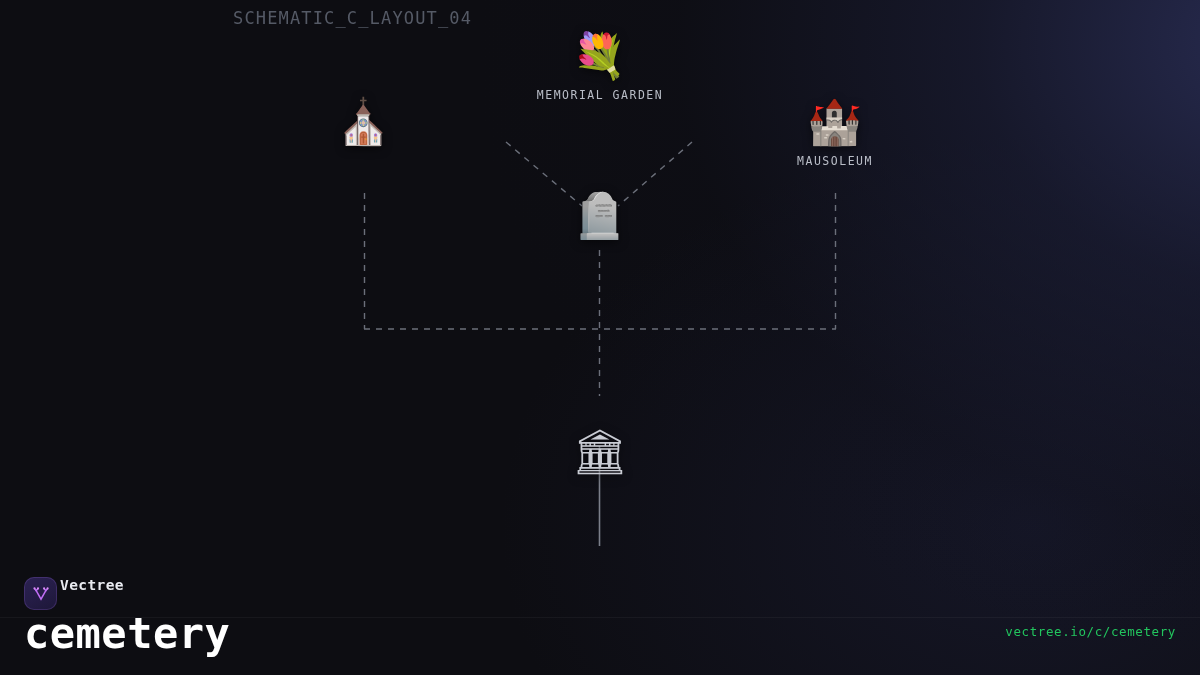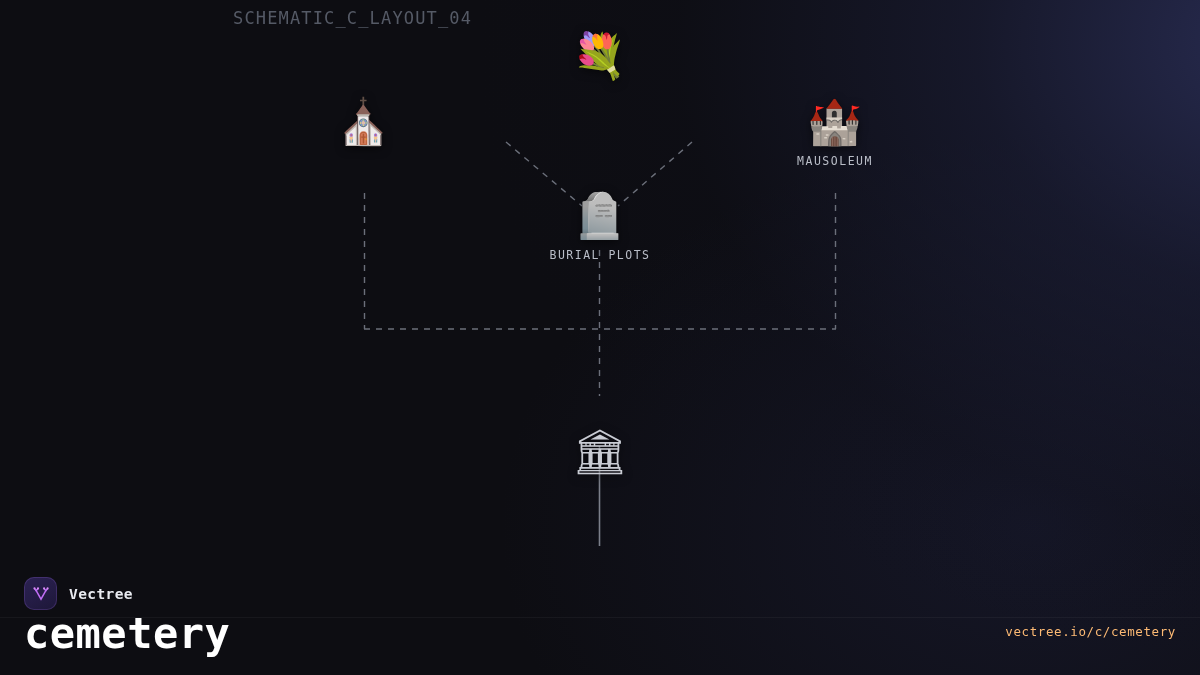--- a/index.html
+++ b/index.html
@@ -90,22 +90,22 @@
     top: 617px;
     height: 1px;
     background: rgba(255,255,255,0.045);
   }
 
   .brand {
     position: absolute;
     left: 24px;
     top: 577px;
     display: flex;
-    align-items: center;
-    gap: 12px;
+    align-items: flex-start;
+    gap: 3px;
   }
   .brand-logo {
     width: 33px;
     height: 33px;
     border-radius: 10px;
     background: linear-gradient(150deg, #2b2152 0%, #241c45 55%, #1d1738 100%);
     display: flex;
     align-items: center;
     justify-content: center;
     box-shadow: inset 0 0 0 1px rgba(160,110,230,0.22);
@@ -127,21 +127,21 @@
     color: #ffffff;
     line-height: 44px;
   }
 
   .footer-url {
     position: absolute;
     right: 24px;
     top: 624px;
     font-size: 12.5px;
     letter-spacing: 0.6px;
-    color: #fdba74;
+    color: #22c55e;
     white-space: nowrap;
   }
 </style>
 </head>
 <body>
 
 <div class="bg-glow"></div>
 
 <div class="schematic-id">SCHEMATIC_C_LAYOUT_04</div>
 
@@ -158,34 +158,34 @@
 
     <line x1="364" y1="329" x2="836" y2="329" stroke="#6b6f7a" stroke-width="1.4" stroke-dasharray="6 6" fill="none"></line>
 
     <line x1="599.5" y1="250" x2="599.5" y2="396" stroke="#6b6f7a" stroke-width="1.4" stroke-dasharray="6 6" fill="none"></line>
 
     <line x1="599.5" y1="446" x2="599.5" y2="546" stroke="#7b7f8a" stroke-width="1.6" fill="none"></line>
   </svg>
 
   <div class="node" id="node-memorial-garden">
     <span class="node-icon">💐</span>
+    <span class="node-label">MEMORIAL GARDEN</span>
   </div>
 
   <div class="node" id="node-crematorium">
     <span class="node-icon">⛪</span>
   </div>
 
   <div class="node" id="node-mausoleum">
     <span class="node-icon">🏰</span>
     <span class="node-label">MAUSOLEUM</span>
   </div>
 
   <div class="node" id="node-burial-plots">
     <span class="node-icon">🪦</span>
-    <span class="node-label">BURIAL PLOTS</span>
   </div>
 
   <div class="node" id="node-main-entrance">
     <span class="node-icon">🏛</span>
   </div>
 
 </div>
 
 <div class="footer-divider"></div>
 

